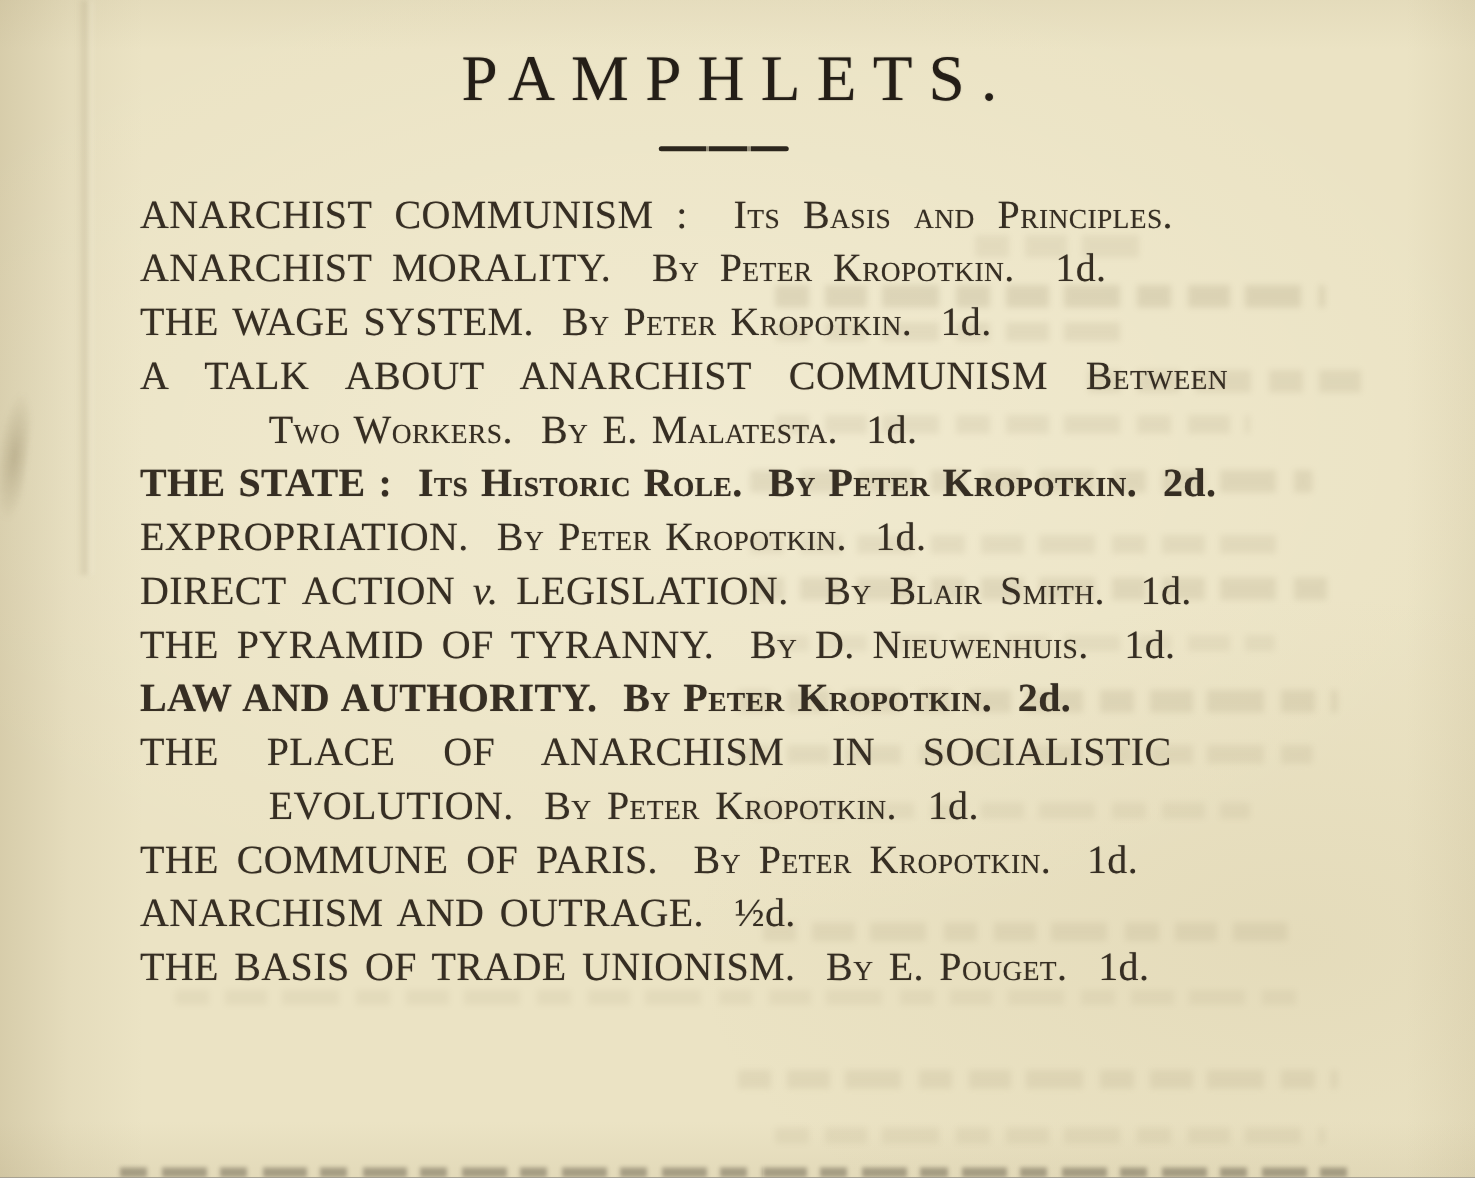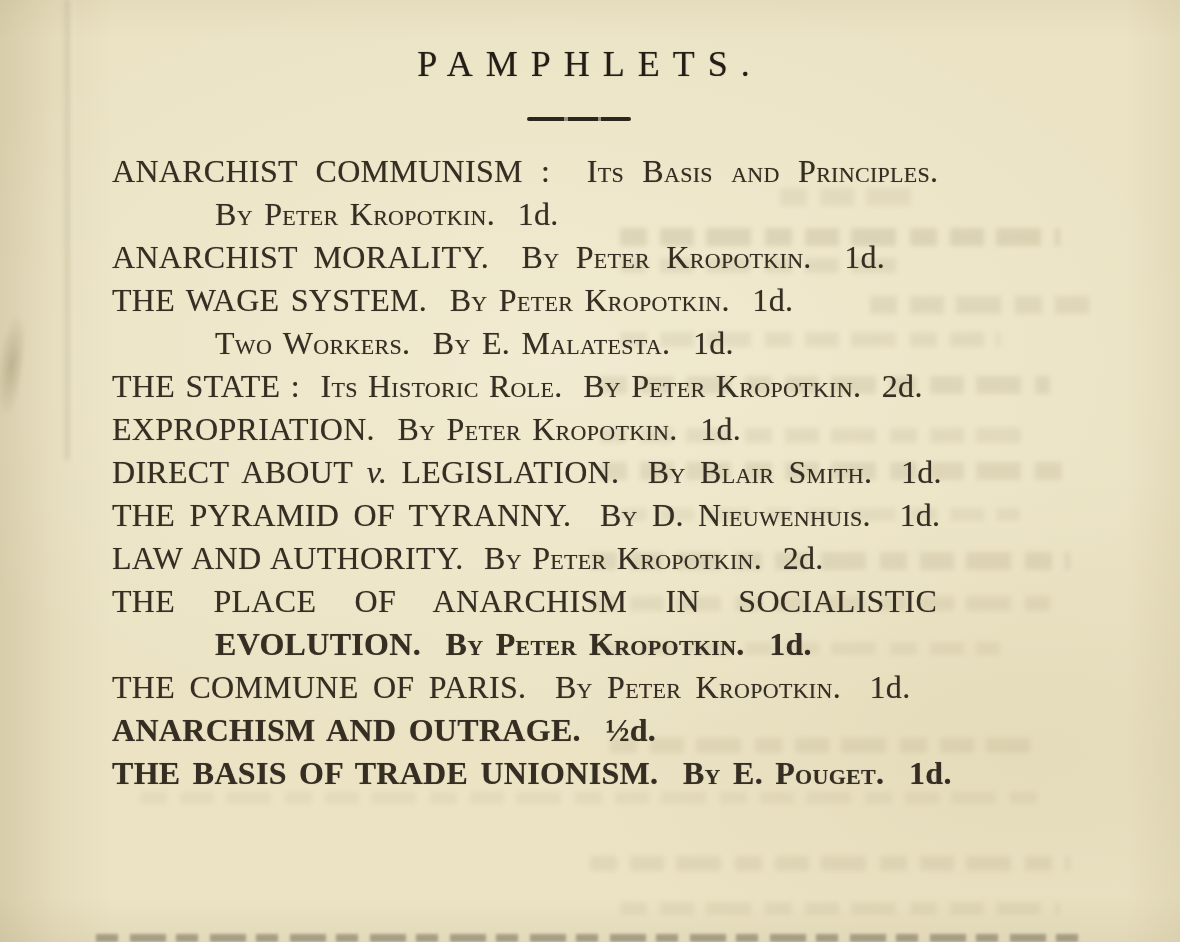--- a/index.html
+++ b/index.html
@@ -27,21 +27,21 @@
   }
   .crease-d{
     position:absolute;left:-4px;top:295px;width:26px;height:140px;
     background:radial-gradient(18px 70px at 60% 50%, rgba(110,94,58,0.28), rgba(0,0,0,0) 75%);
     filter:blur(1.5px);
     transform:rotate(7deg);
   }
   
   .masthead{
     position:absolute;top:34px;left:0;width:1180px;text-align:center;
-    font-size:36px;line-height:60px;letter-spacing:13px;color:#241e17;
+    font-size:52px;line-height:60px;letter-spacing:13px;color:#241e17;
     text-shadow:0 0 1px rgba(36,30,23,0.55);
     white-space:pre;
   }
   .rule{
     position:absolute;left:527px;top:117px;width:104px;height:4px;border-radius:2px;
     background:linear-gradient(90deg,
       #2c261d 0 36%, rgba(44,38,29,0.45) 36% 39%,
       #2c261d 39% 68%, rgba(44,38,29,0.45) 68% 71%,
       #2c261d 71% 100%);
   }
@@ -53,22 +53,22 @@
   }
   .line{
     height:43px;line-height:43px;
     font-variant:small-caps;
     white-space:pre;
     word-spacing:3px;
   }
   .price{font-variant:normal;}
   .it{font-variant:normal;font-style:italic;}
   .ind{padding-left:103px;}
-  .ws2{word-spacing:2px;}
-  .ws4{word-spacing:4px;font-weight:bold;}
+  .ws2{word-spacing:2px;font-weight:bold;}
+  .ws4{word-spacing:4px;}
   .ws6{word-spacing:6px;}
   .ws8{word-spacing:8px;}
   .ws10{word-spacing:10px;}
   .ws22{word-spacing:22px;}
   .ws30{word-spacing:30px;}
   
   .ghost{
     position:absolute;height:18px;border-radius:2px;
     background:repeating-linear-gradient(90deg,
       #8a7c58 0px, #8a7c58 27px, rgba(0,0,0,0) 27px, rgba(0,0,0,0) 40px,
@@ -110,36 +110,36 @@
   <div class="ghost" style="left:620px;top:902px;width:440px;height:13px;opacity:.09"></div>
   <div class="ghost-edge"></div>
 
   <div class="masthead">PAMPHLETS.</div>
   <div class="rule"></div>
 
   <div class="list">
 
     <div class="line ws10"><span>ANARCHIST COMMUNISM :  Its Basis and Principles.</span></div>
 
-    <div class="line ind"><span>By Peter Kropotkin.  </span><span class="price">1d.</span></div>
 
 
     <div class="line ws8"><span>ANARCHIST MORALITY.  By Peter Kropotkin.  </span><span class="price">1d.</span></div>
 
 
     <div class="line"><span>THE WAGE SYSTEM.  By Peter Kropotkin.  </span><span class="price">1d.</span></div>
 
+    <div class="line ws22"><span>A TALK ABOUT ANARCHIST COMMUNISM Between</span></div>
 
     <div class="line ind"><span>Two Workers.  By E. Malatesta.  </span><span class="price">1d.</span></div>
 
     <div class="line ws2"><span>THE STATE :  Its Historic Role.  By Peter Kropotkin.  </span><span class="price">2d.</span></div>
 
     <div class="line"><span>EXPROPRIATION.  By Peter Kropotkin.  </span><span class="price">1d.</span></div>
 
-    <div class="line ws6"><span>DIRECT ABOUT </span><span class="it">v.</span><span> LEGISLATION.  By Blair Smith.  </span><span class="price">1d.</span></div>
+    <div class="line ws6"><span>DIRECT ACTION </span><span class="it">v.</span><span> LEGISLATION.  By Blair Smith.  </span><span class="price">1d.</span></div>
 
     <div class="line ws6"><span>THE PYRAMID OF TYRANNY.  By D. Nieuwenhuis.  </span><span class="price">1d.</span></div>
 
     <div class="line ws2"><span>LAW AND AUTHORITY.  By Peter Kropotkin.  </span><span class="price">2d.</span></div>
 
     <div class="line ws30"><span>THE PLACE OF ANARCHISM IN SOCIALISTIC</span></div>
 
     <div class="line ind ws4"><span>EVOLUTION.  By Peter Kropotkin.  </span><span class="price">1d.</span></div>
 
     <div class="line ws6"><span>THE COMMUNE OF PARIS.  By Peter Kropotkin.  </span><span class="price">1d.</span></div>

